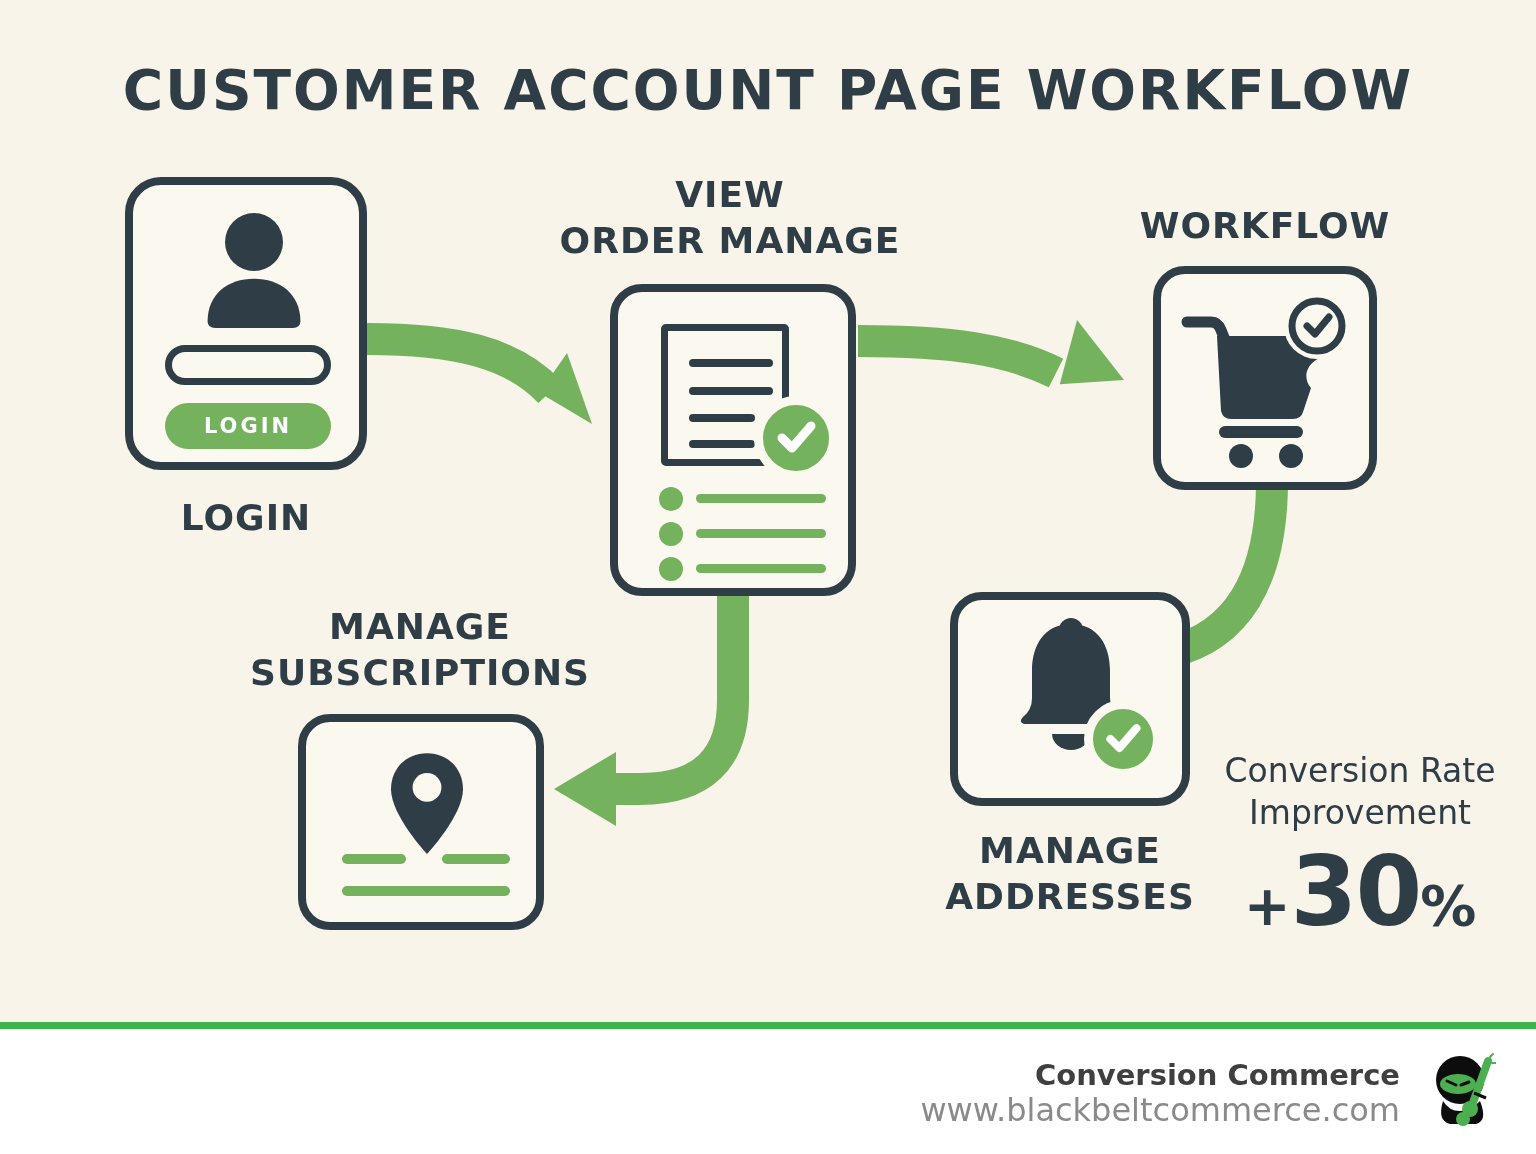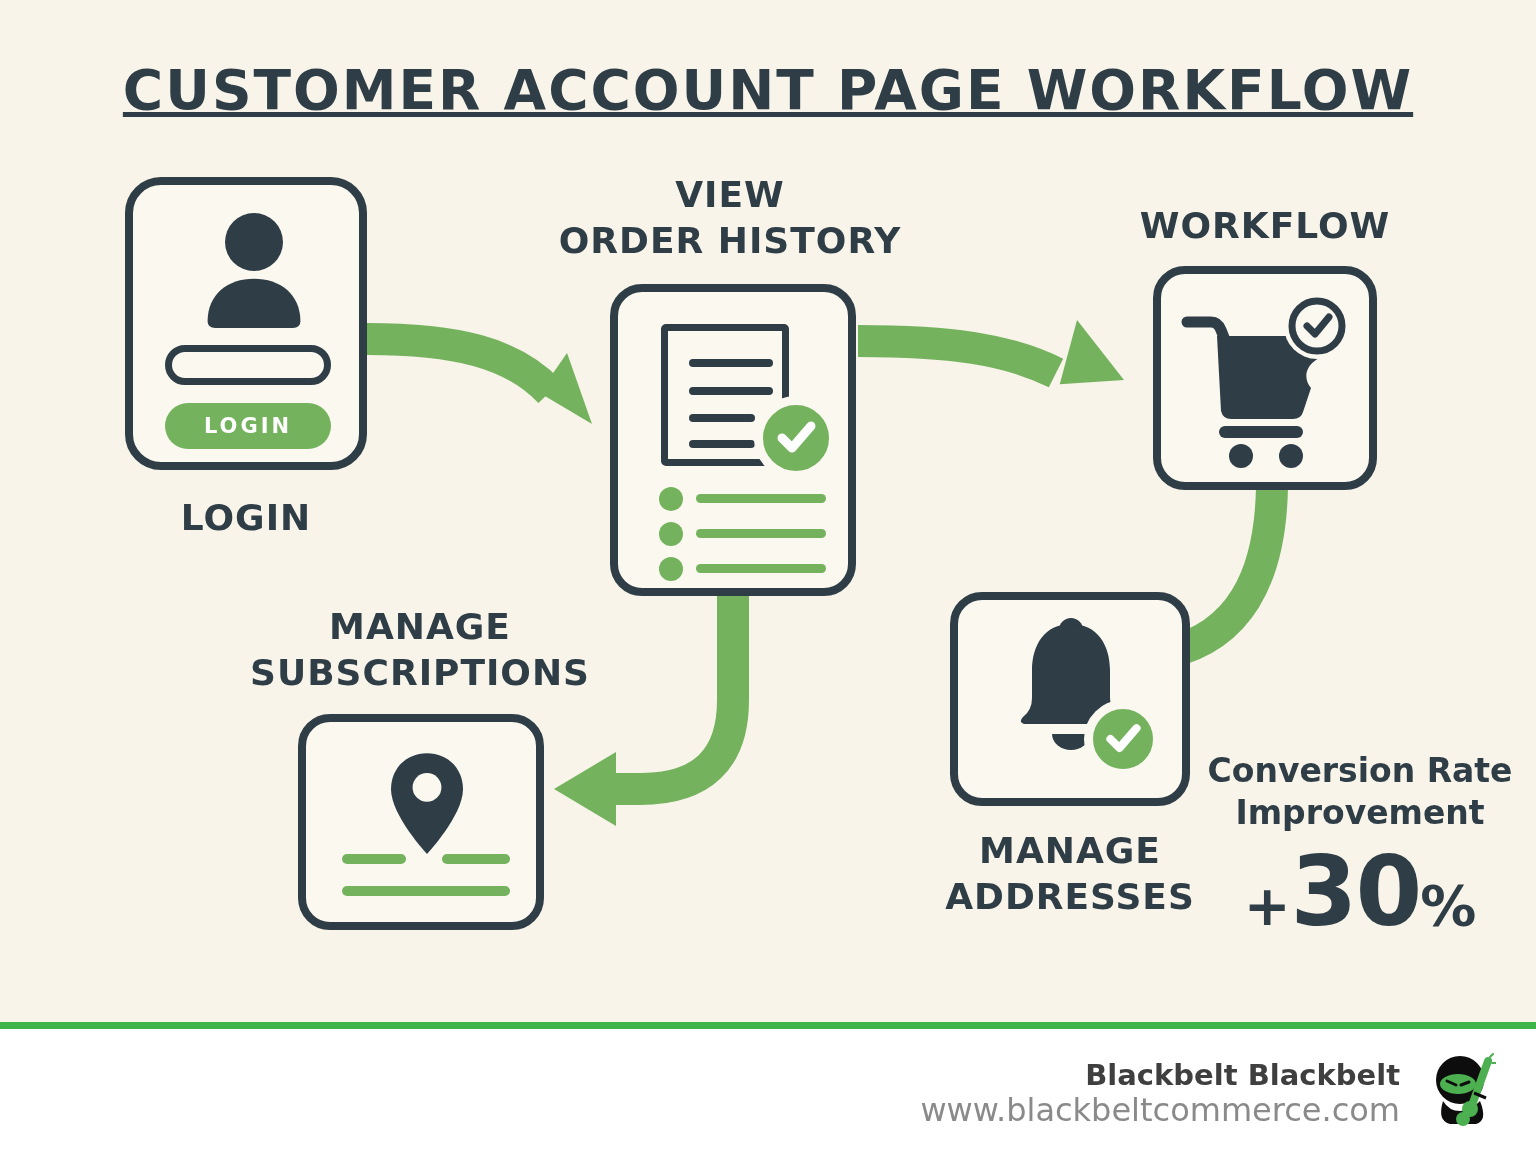--- a/index.html
+++ b/index.html
@@ -5,21 +5,21 @@
   :root{
     --bg:#f8f4e9; --card:#fbf8f0; --ink:#2e3d46; --green:#74b25e;
     --divider:#3fb44b; --footer-bg:#ffffff; --footer-text:#3f3f3f; --footer-url:#8a8a8a;
     --logo-green:#4caf50;
   }
   *{margin:0;padding:0;box-sizing:border-box;}
   body{font-family:"DejaVu Sans","Liberation Sans",sans-serif;background:#e8e8e8;}
   .canvas{position:relative;width:1536px;height:1154px;background:var(--bg);overflow:hidden;}
 
   .page-title{position:absolute;left:0;right:0;top:58px;text-align:center;
-    font-size:55px;font-weight:bold;letter-spacing:2px;color:var(--ink);white-space:nowrap;text-decoration:underline;}
+    font-size:55px;font-weight:bold;letter-spacing:2px;color:var(--ink);white-space:nowrap;}
 
   .connectors{position:absolute;left:0;top:0;z-index:1;}
 
   .card{position:absolute;background:var(--card);border:8px solid var(--ink);border-radius:36px;z-index:2;}
   .node-label{position:absolute;z-index:2;text-align:center;color:var(--ink);
     font-size:36px;font-weight:bold;letter-spacing:1px;line-height:46px;white-space:pre-line;}
 
   
   .login-card{left:125px;top:177px;width:242px;height:293px;}
   .login-card .user-icon{position:absolute;left:63px;top:26px;}
@@ -62,21 +62,21 @@
   .subs-label{left:240px;top:604px;width:360px;}
   .subs-card{left:298px;top:714px;width:246px;height:216px;border-radius:32px;}
   .subs-line{position:absolute;height:10px;border-radius:5px;background:var(--green);}
   .subs-line.a{left:36px;top:132px;width:64px;}
   .subs-line.b{left:136px;top:132px;width:68px;}
   .subs-line.full{left:36px;top:164px;width:168px;}
   .pin-icon{position:absolute;left:76px;top:22px;}
 
   
   .stat-caption{position:absolute;left:1190px;top:750px;width:340px;text-align:center;
-    color:var(--ink);font-size:33px;font-weight:bold;line-height:42px;z-index:2;}
+    color:var(--ink);font-size:33px;font-weight:normal;line-height:42px;z-index:2;}
   .stat-value{position:absolute;left:1190px;top:836px;width:340px;text-align:center;
     color:var(--ink);z-index:2;white-space:nowrap;}
   .stat-value .sign{font-size:56px;font-weight:bold;}
   .stat-value .num{font-size:96px;font-weight:bold;letter-spacing:-2px;text-align:right;}
   .stat-value .pct{font-size:56px;font-weight:bold;}
 
   
   .divider{position:absolute;left:0;top:1022px;width:1536px;height:7px;background:var(--divider);}
   .footer{position:absolute;left:0;top:1029px;width:1536px;height:125px;background:var(--footer-bg);}
   .footer-text{position:absolute;right:136px;top:28px;text-align:right;}
@@ -109,21 +109,21 @@
       <path d="M 12 114 C 12 86 33 70 60 70 C 87 70 108 86 108 114 Q 108 121 100 121 H 20 Q 12 121 12 114 Z" fill="#2e3d46"></path>
     </svg>
     <div class="input-pill"></div>
     <div class="login-btn">
       <span>LOGIN</span>
     </div>
   </div>
   <div class="node-label login-label">LOGIN</div>
 
   <div class="node-label orders-label">VIEW
-ORDER HISTORY</div>
+ORDER MANAGE</div>
   <div class="card orders-card">
     <div class="doc-rect">
       <div class="doc-line l1" style="left:21px;top:28px;width:84px;"></div>
       <div class="doc-line l2" style="left:21px;top:56px;width:84px;"></div>
       <div class="doc-line l3" style="left:21px;top:83px;width:66px;"></div>
       <div class="doc-line l4" style="left:21px;top:109px;width:66px;"></div>
     </div>
     <div class="check-badge orders-check">
       <svg width="44" height="40" viewBox="0 0 44 40">
         <path d="M 8 20 L 18 30 L 37 8" stroke="#ffffff" stroke-width="9" fill="none" stroke-linecap="round" stroke-linejoin="round"></path>
@@ -180,21 +180,21 @@
 
   <div class="stat-caption" style="white-space:pre-line;">Conversion Rate
 Improvement</div>
   <div class="stat-value">
     <span class="sign">+</span><span class="num">30</span><span class="pct">%</span>
   </div>
 
   <div class="divider"></div>
   <div class="footer">
     <div class="footer-text">
-      <div class="footer-company">Blackbelt Blackbelt</div>
+      <div class="footer-company">Conversion Commerce</div>
       <div class="footer-url">www.blackbeltcommerce.com</div>
     </div>
     <svg class="footer-logo" width="66" height="76" viewBox="0 0 66 76">
       <circle cx="30" cy="27" r="24" fill="#0d0d0d"></circle>
       <ellipse cx="28" cy="31" rx="18" ry="10" fill="#4caf50"></ellipse>
       <path d="M 17 28 l 9 4" stroke="#0d0d0d" stroke-width="3" stroke-linecap="round" fill="none"></path>
       <path d="M 39 29 l -8 3" stroke="#0d0d0d" stroke-width="3" stroke-linecap="round" fill="none"></path>
       <path d="M 13 48 Q 7 68 20 71 H 46 Q 58 68 50 48 Q 41 58 30 58 Q 19 58 13 48 Z" fill="#0d0d0d"></path>
       <path d="M 58 8 L 41 55" stroke="#4caf50" stroke-width="8" stroke-linecap="round"></path>
       <path d="M 44 40 l 12 5" stroke="#0d0d0d" stroke-width="3"></path>

